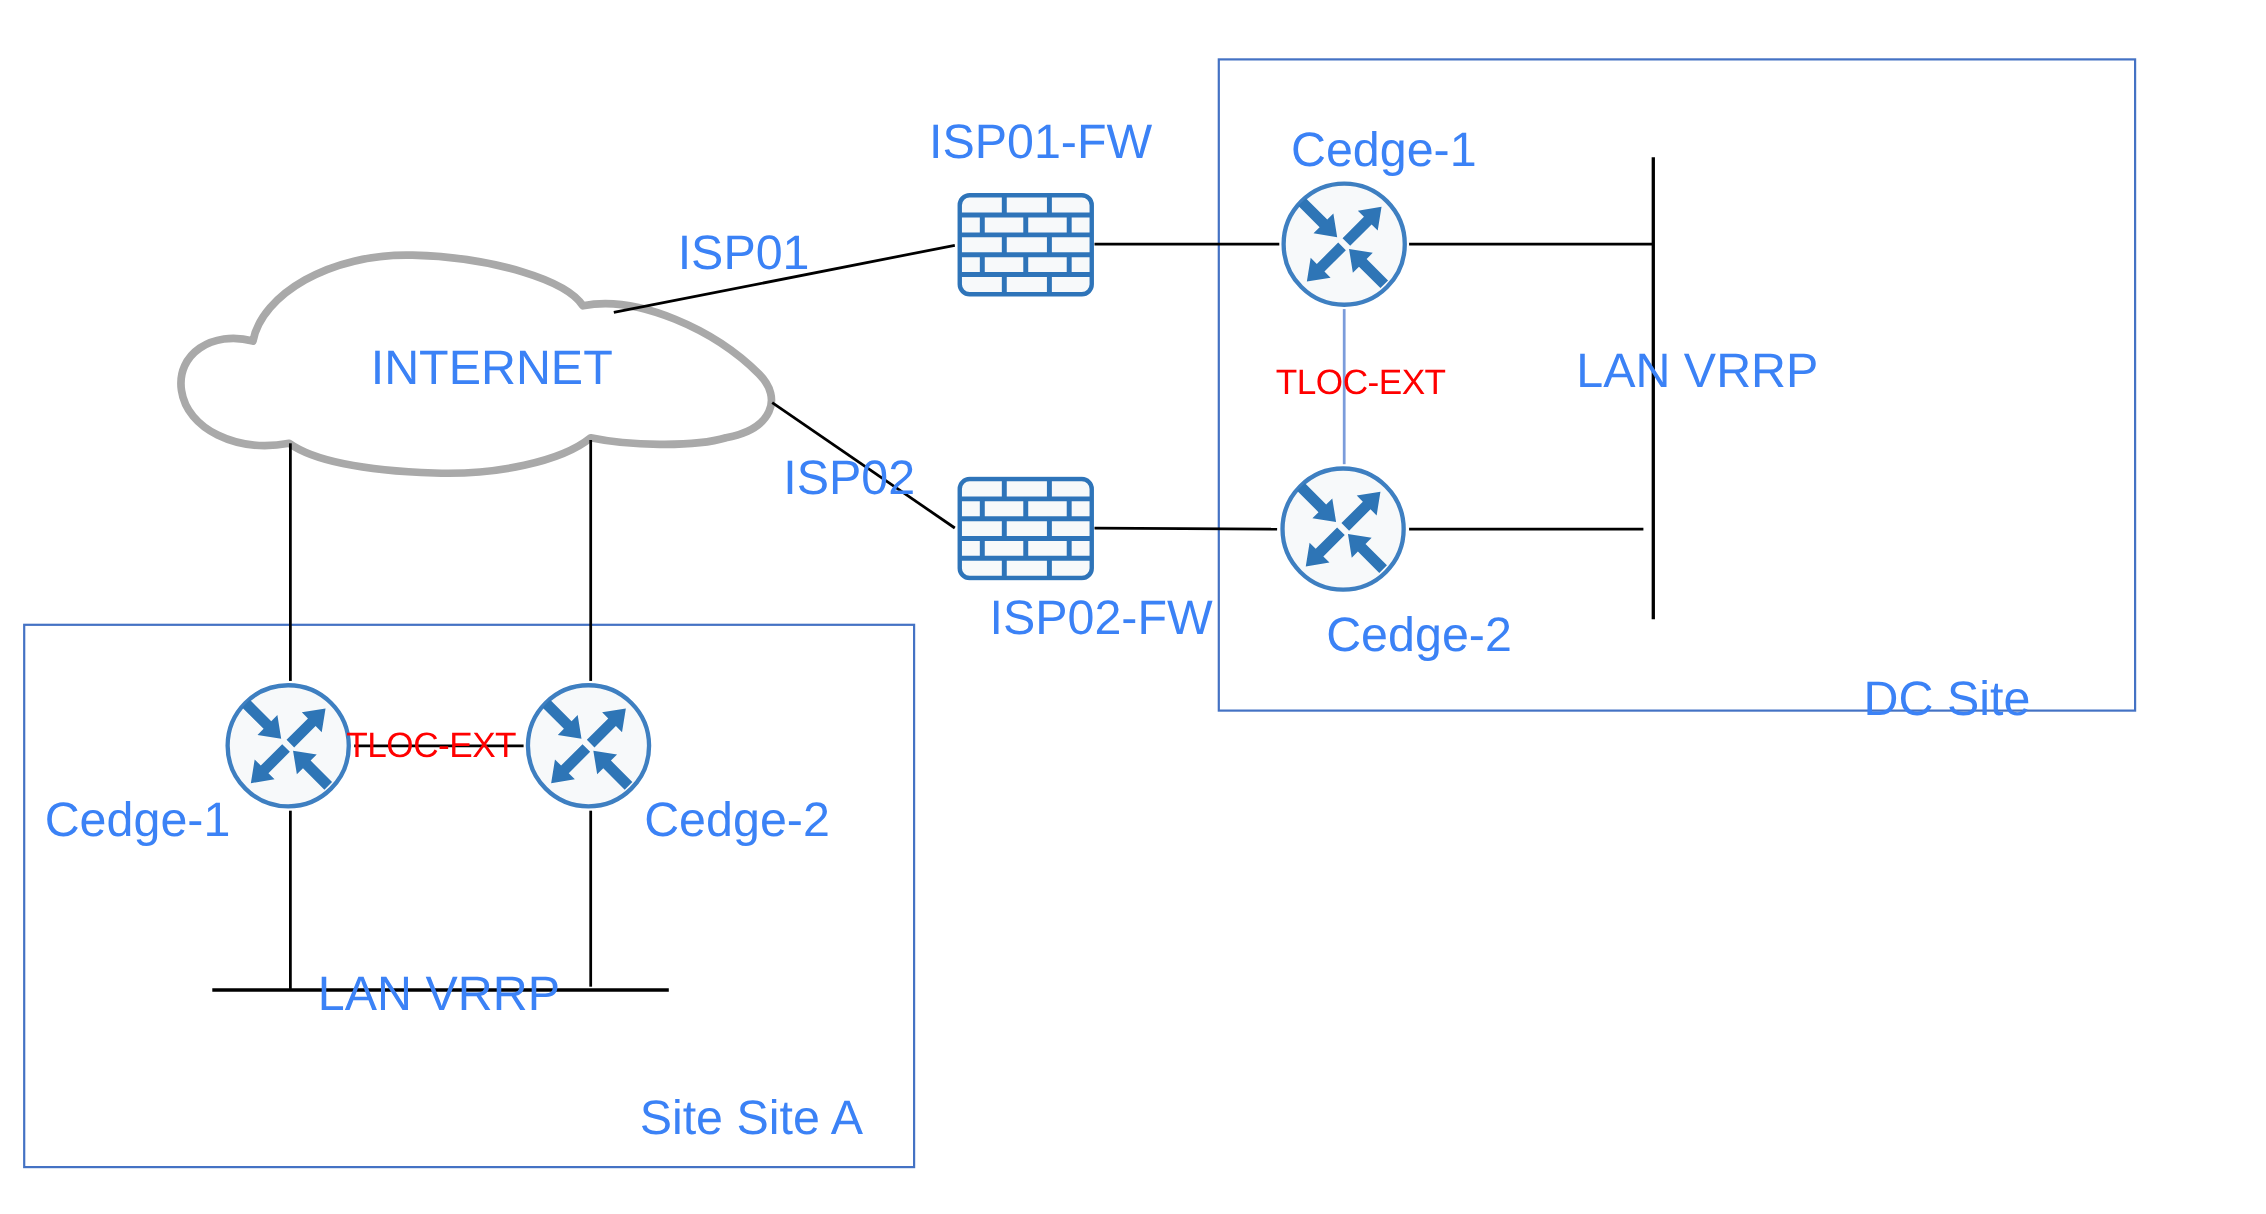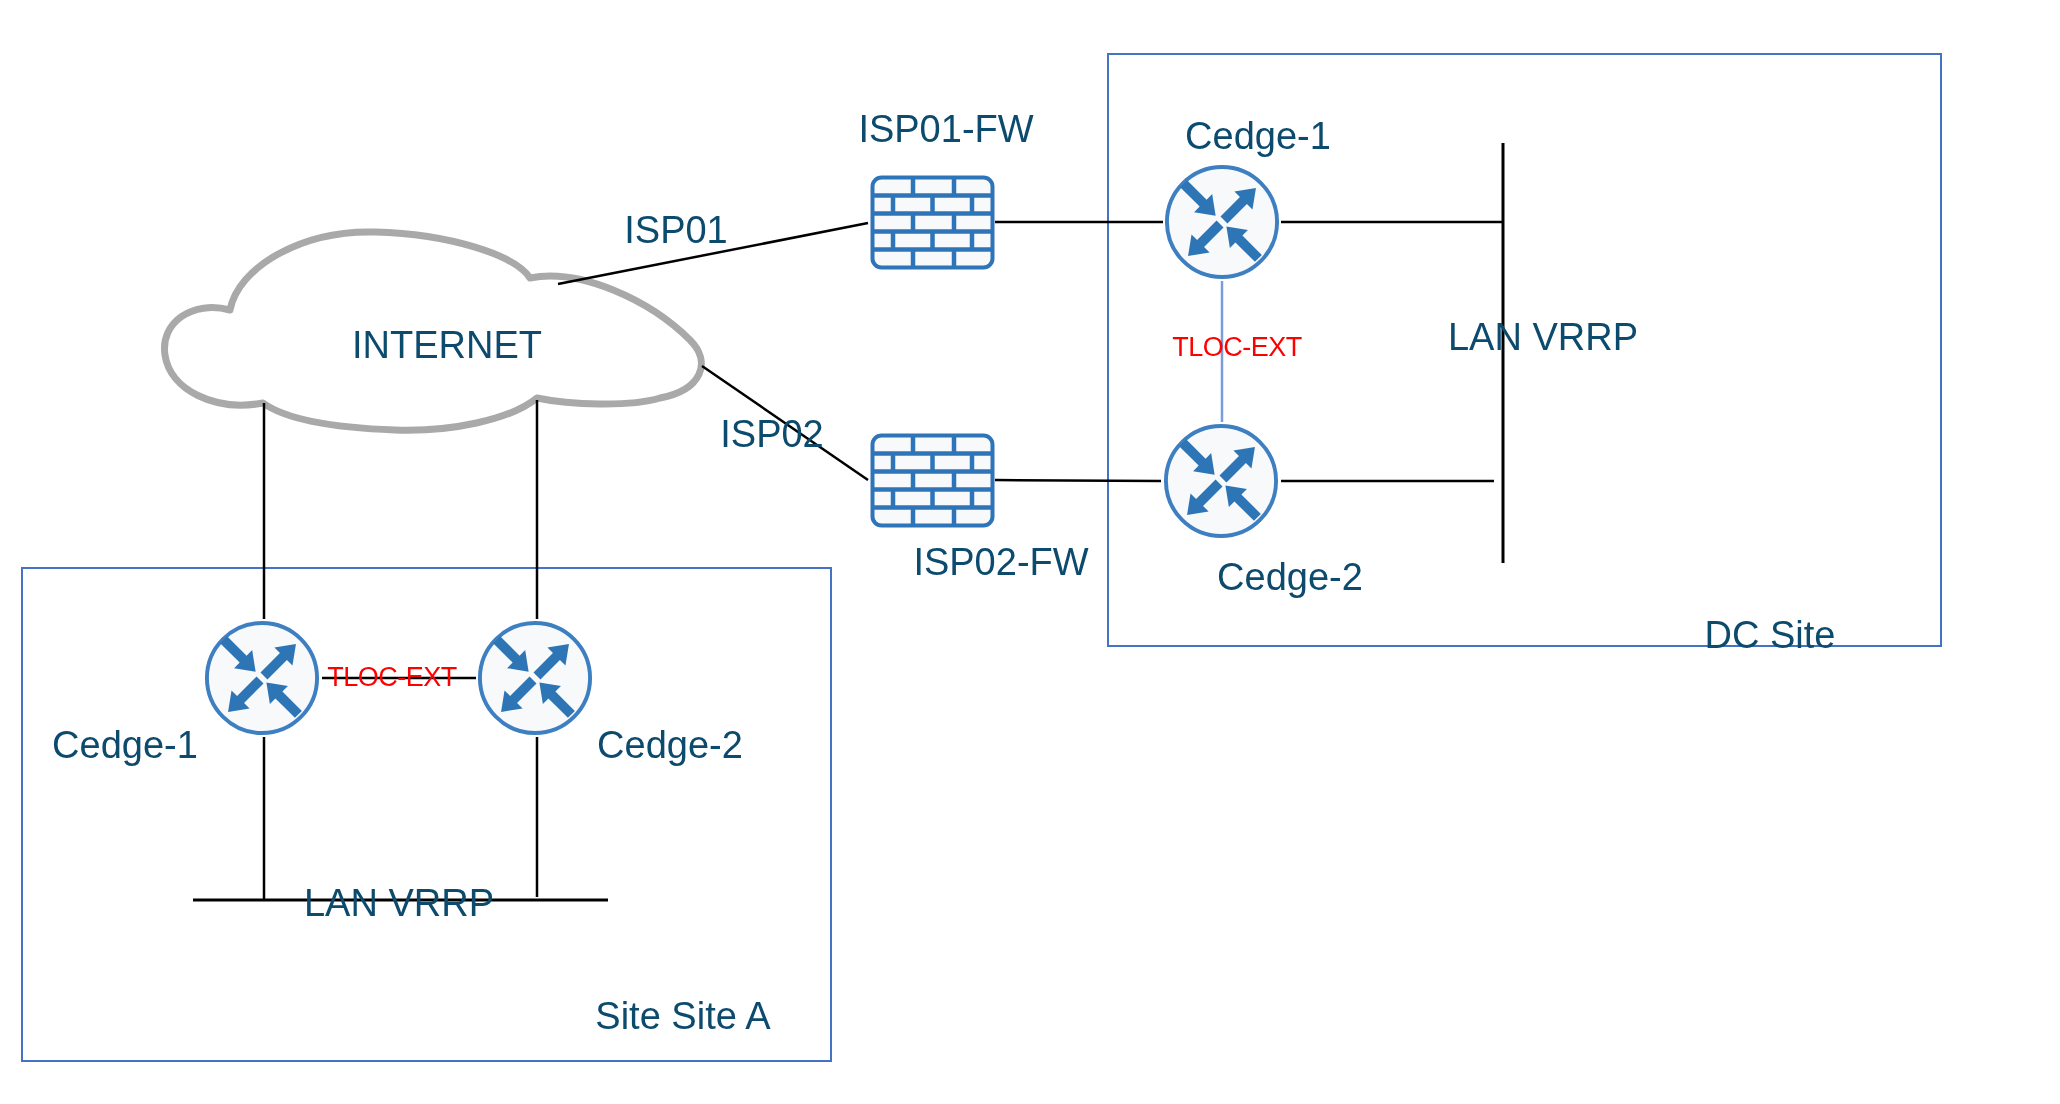--- a/index.html
+++ b/index.html
@@ -16,27 +16,27 @@
     position: absolute;
     border: 2px solid var(--accent-blue);
     background: transparent;
   }
   .box-dc    { left: 1107px; top: 53px;  width: 831px; height: 590px; }
   .box-spoke { left: 21px;   top: 567px; width: 807px; height: 491px; }
   .lbl {
     position: absolute;
     transform: translate(-50%, -50%);
     white-space: nowrap;
-    color: #0c4a6e;
-    font-size: 38px;
+    color: #3b82f6;
+    font-size: 44px;
     line-height: 1.1;
   }
   .lbl-red {
     color: var(--red);
-    font-size: 27px;
+    font-size: 32px;
     letter-spacing: -0.5px;
   }
   .icon { position: absolute; }
   .cloud-path { fill: #ffffff; stroke: var(--cloud-gray); stroke-width: 7; stroke-linejoin: round; }
   .blk  { stroke: var(--line-black); stroke-width: 2.5; }
   .blk3 { stroke: var(--line-black); stroke-width: 3; }
   .tloc-line { stroke: var(--tloc-blue); stroke-width: 2.5; }
   .router-circle { fill: var(--node-fill); stroke: var(--node-stroke); stroke-width: 4; }
   .router-arrow  { fill: var(--icon-blue); }
   .fw-rect { fill: var(--node-fill); stroke: var(--fw-blue); stroke-width: 4; }
@@ -124,21 +124,21 @@
   <svg class="icon" style="left:1162px; top:422px" width="118" height="118">
       <use href="#router"></use>
     </svg>
   <svg class="icon" style="left:203px; top:619px" width="118" height="118">
       <use href="#router"></use>
     </svg>
   <svg class="icon" style="left:476px; top:619px" width="118" height="118">
       <use href="#router"></use>
     </svg>
 
-  <div class="lbl" style="left:447px; top:346px">INTERNET</div>
+  <div class="lbl" style="left:447px; top:335px">INTERNET</div>
   <div class="lbl" style="left:676px; top:231px">ISP01</div>
   <div class="lbl" style="left:772px; top:435px">ISP02</div>
   <div class="lbl" style="left:946px; top:130px">ISP01-FW</div>
   <div class="lbl" style="left:1001px; top:563px">ISP02-FW</div>
 
   <div class="lbl" style="left:1258px; top:137px">Cedge-1</div>
   <div class="lbl" style="left:1290px; top:578px">Cedge-2</div>
   <div class="lbl lbl-red" style="left:1237px; top:348px">TLOC-EXT</div>
   <div class="lbl" style="left:1543px; top:338px">LAN VRRP</div>
   <div class="lbl" style="left:1770px; top:636px">DC Site</div>

